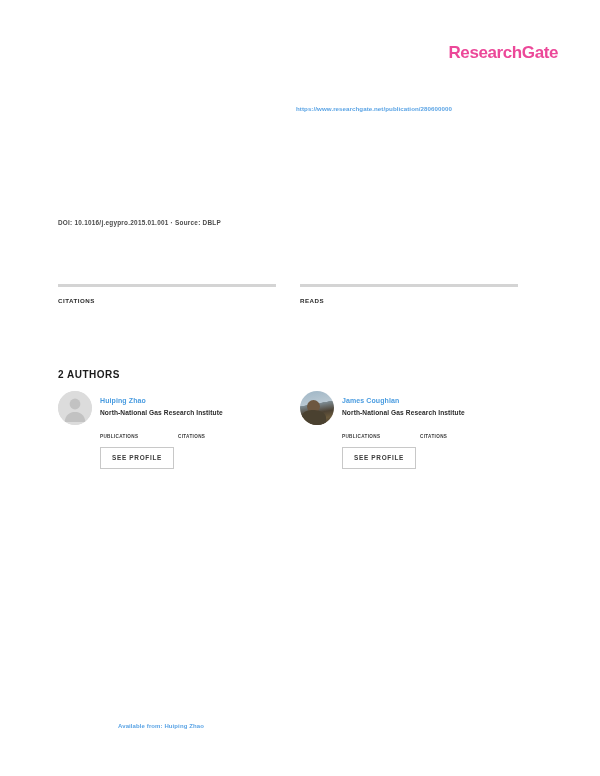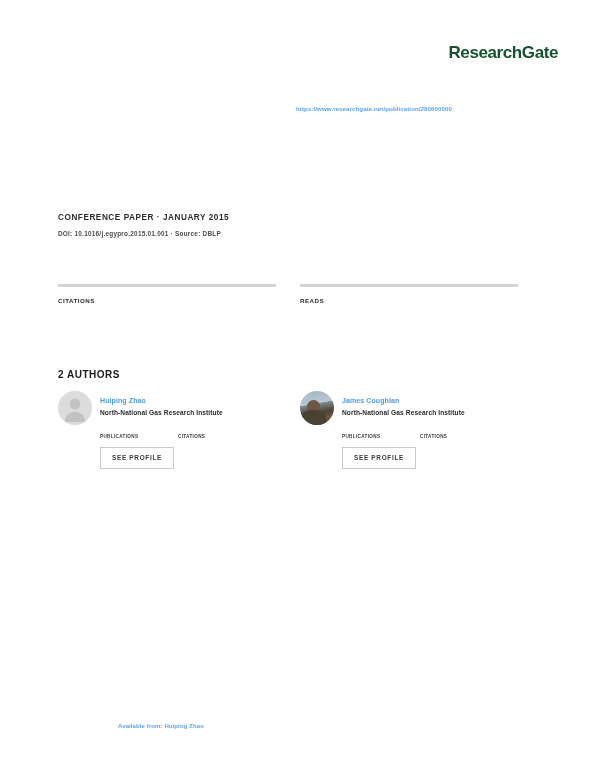--- a/index.html
+++ b/index.html
@@ -22,21 +22,21 @@
   }
 
   
   .brand {
     position: absolute;
     top: 44px;
     right: 42px;
     font-size: 17px;
     font-weight: bold;
     letter-spacing: -0.4px;
-    color: #14532d;
+    color: #ec4899;
     line-height: 1;
     white-space: nowrap;
   }
 
   
   .source-url {
     position: absolute;
     top: 105px;
     left: 296px;
     width: 260px;
@@ -262,21 +262,20 @@
 </head>
 <body>
 
 <div id="page">
 
   <div class="brand">ResearchGate</div>
 
   <a class="source-url" href="#">https://www.researchgate.net/publication/280600000</a>
 
   <div class="meta-block">
-    <div class="meta-type">CONFERENCE PAPER · JANUARY 2015</div>
     <div class="meta-doi">DOI: 10.1016/j.egypro.2015.01.001 · Source: DBLP</div>
   </div>
 
   <div class="stats-row">
 
     <div class="stat-col">
       <div class="stat-rule"></div>
       <div class="stat-value"></div>
       <div class="stat-label">CITATIONS</div>
     </div>

